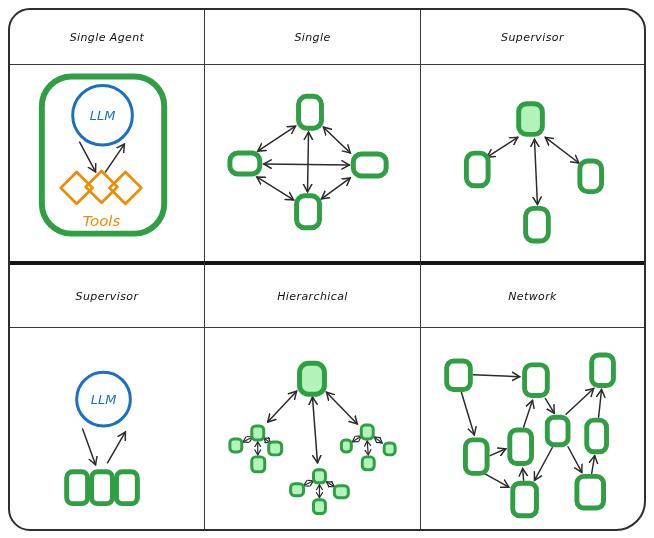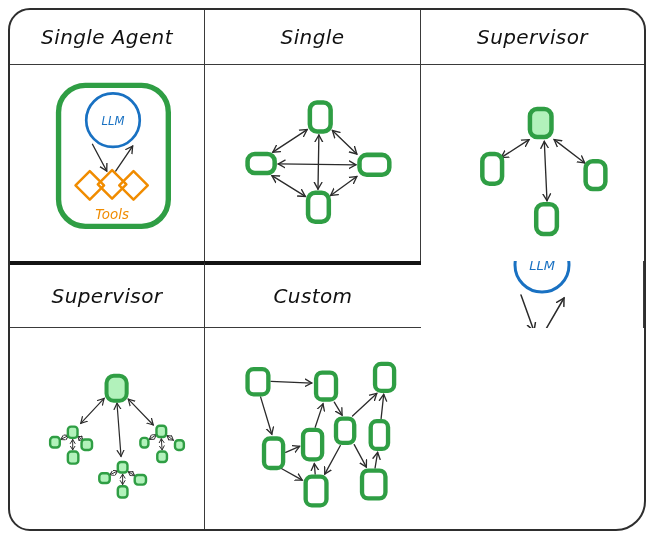--- a/index.html
+++ b/index.html
@@ -17,25 +17,25 @@
   .grid{
     display:grid; width:100%; height:100%;
     grid-template-columns:195px 216px 1fr;
     grid-template-rows:55px 196px 67px 1fr;
   }
   .cell{position:relative;}
   .cell.cb{border-right:1.6px solid var(--line);}
   .hd{
     display:flex; flex-direction:column; align-items:center; justify-content:center;
     border-bottom:1.6px solid var(--line);
-    font-style:italic; font-size:20px; letter-spacing:.4px; color:#111;
+    font-style:italic; font-size:11px; letter-spacing:.4px; color:#111;
     line-height:21px; text-align:center;
   }
   .hd2{border-top:4.5px solid var(--divider);}
-  .body{display:flex; align-items:center; justify-content:flex-end; overflow:hidden;padding-left:20px;}
+  .body{display:flex; align-items:center; justify-content:flex-start; overflow:hidden;}
   svg{display:block;}
   .g-node{fill:#fff; stroke:var(--green); stroke-width:5; stroke-linejoin:round;}
   .g-node.filled{fill:var(--green_fill);}
   .mini{fill:var(--green_fill); stroke:var(--green); stroke-width:3; stroke-linejoin:round;}
   .big-green{fill:none; stroke:var(--green); stroke-width:6; stroke-linejoin:round;}
   .blue-circ{fill:none; stroke:var(--blue); stroke-width:3;}
   .diam{fill:none; stroke:var(--orange); stroke-width:2.8; stroke-linejoin:round;}
   .arr{stroke:var(--ink); stroke-width:1.5; fill:none; stroke-linecap:round;}
   .arr.thin{stroke-width:1.2;}
   .head{stroke:var(--ink); fill:none; stroke-linecap:round;}
@@ -109,22 +109,25 @@
         <rect x="99" y="38" width="24" height="31" rx="8" class="g-node filled"></rect>
         <rect x="46" y="88" width="22" height="33" rx="8" class="g-node"></rect>
         <rect x="161" y="96" width="22" height="31" rx="8" class="g-node"></rect>
         <rect x="106" y="144" width="23" height="33" rx="8" class="g-node"></rect>
       </svg>
     </div>
 
     <div class="cell cb hd hd2">
       <span>Supervisor</span>
     </div>
+    <div class="cell cb hd hd2">
+      <span>Hierarchical</span>
+    </div>
     <div class="cell hd hd2">
-      <span>Custom</span>
+      <span>Network</span>
     </div>
 
     <div class="cell cb body">
       <svg width="195" height="200" viewBox="0 0 195 200">
         <circle cx="94" cy="70" r="27" class="blue-circ"></circle>
         <text x="94" y="75" class="llm-text">LLM</text>
         <line x1="73" y1="100" x2="86" y2="136" class="arr" marker-end="url(#ah)"></line>
         <line x1="98" y1="134" x2="116" y2="103" class="arr" marker-end="url(#ah)"></line>
         <rect x="57" y="143" width="21" height="32" rx="6" class="g-node"></rect>
         <rect x="82" y="143" width="21" height="32" rx="6" class="g-node"></rect>

